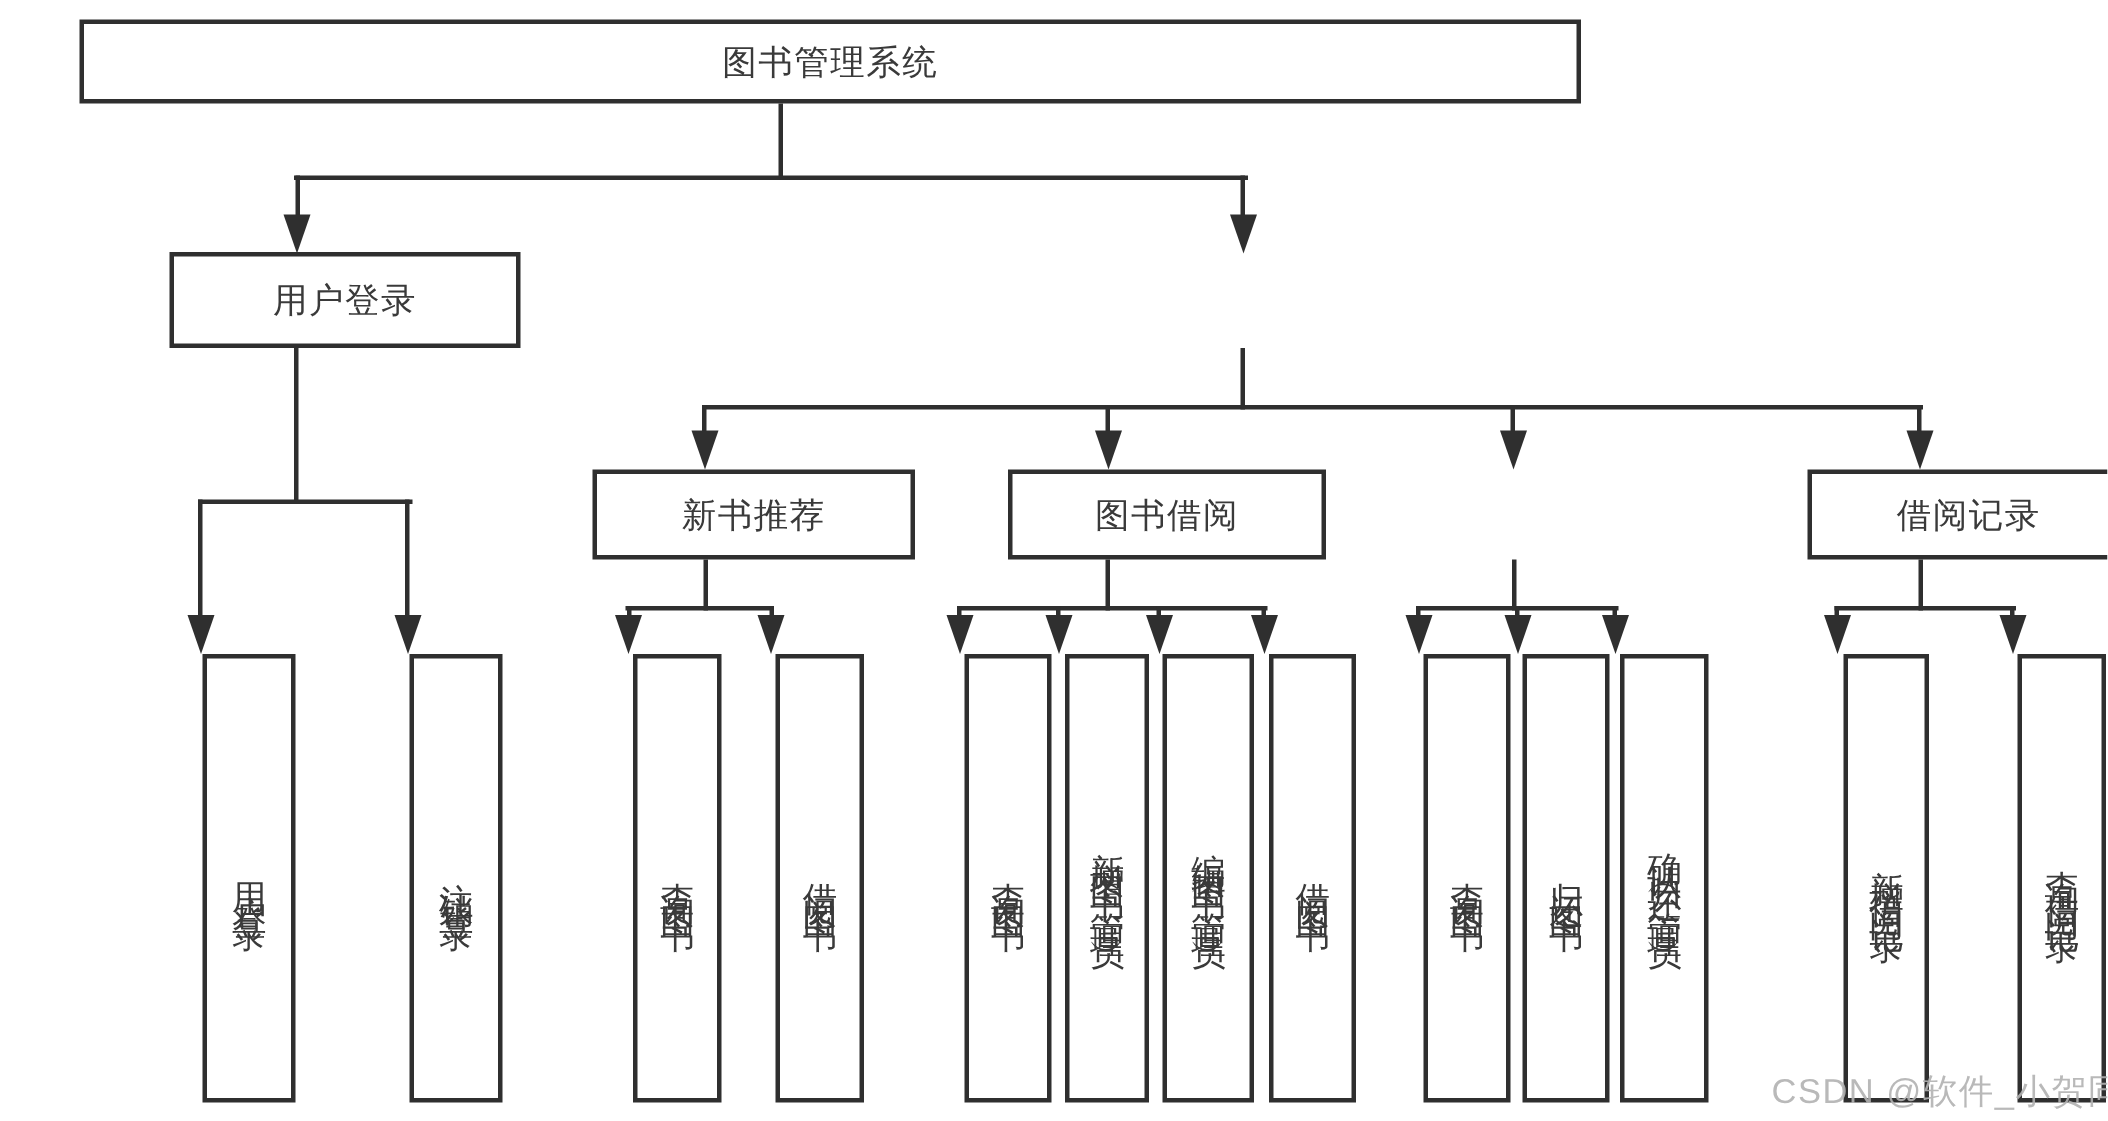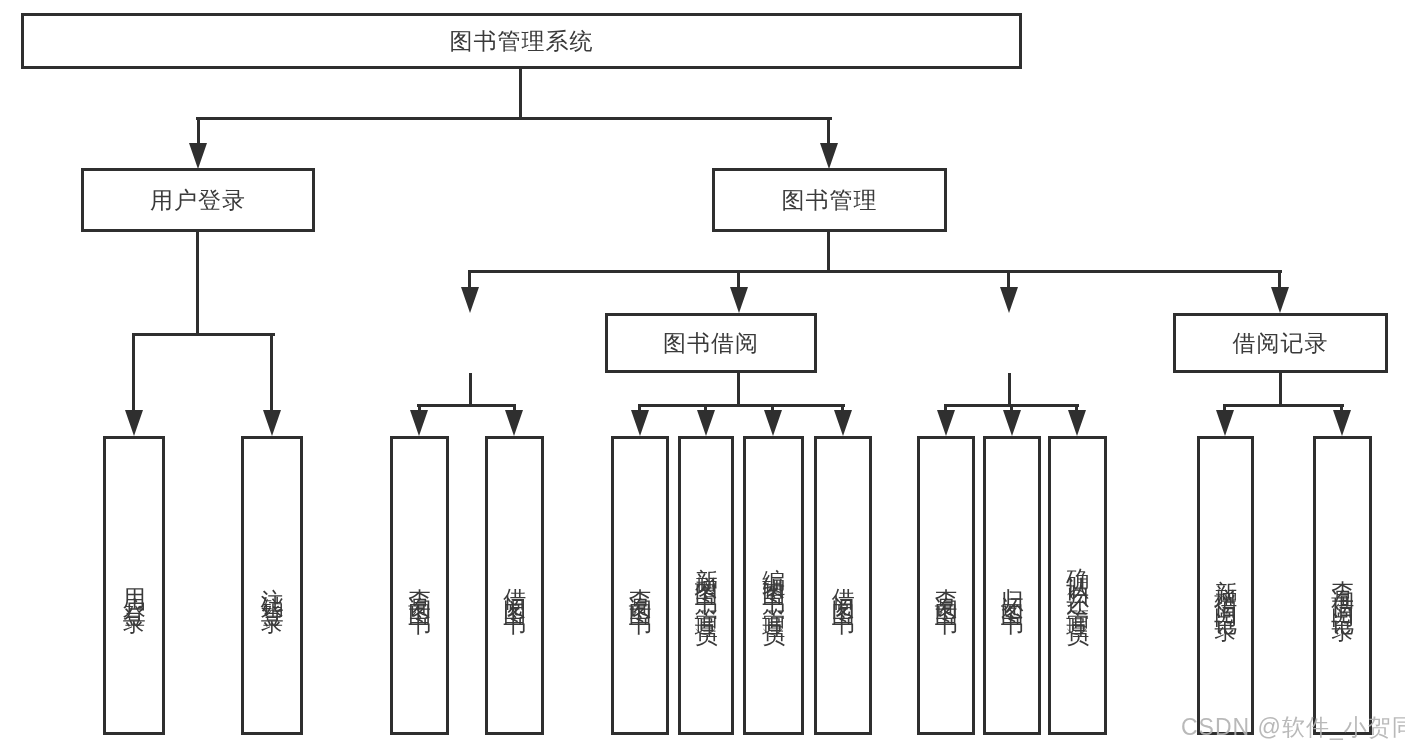--- a/index.html
+++ b/index.html
@@ -21,20 +21,21 @@
     border: 3px solid var(--line, #2f2f2f);
     background: #ffffff;
     display: flex;
     align-items: center;
     justify-content: center;
     color: var(--text, #3a3a3a);
     font-size: 23px;
     letter-spacing: 1px;
     text-align: center;
     white-space: nowrap;
+    margin-left: 32px;
   }
   .vbox {
     writing-mode: vertical-rl;
     text-orientation: mixed;
     letter-spacing: 8px;
     white-space: normal;
     line-height: 1.1;
     padding: 6px 0;
     font-size: 23px;
   }
@@ -72,41 +73,41 @@
   <div class="box" style="left:21px; top:13px; width:1001px; height:56px;">图书管理系统</div>
 
   <div class="vline" style="left:519px; top:69px; height:50px;"></div>
   <div class="hline" style="left:196px; top:117px; width:636px;"></div>
   <div class="vline" style="left:197px; top:117px; height:32px;"></div>
   <div class="ahead" style="left:189px; top:143px;"></div>
   <div class="vline" style="left:827px; top:117px; height:32px;"></div>
   <div class="ahead" style="left:820px; top:143px;"></div>
 
   <div class="box" style="left:81px; top:168px; width:234px; height:64px;">用户登录</div>
-  <div class="box" style="left:712px; top:168px; width:235px; height:64px;">图书管理</div>
 
   <div class="vline" style="left:196px; top:232px; height:103px;"></div>
   <div class="hline" style="left:132px; top:333px; width:143px;"></div>
   <div class="vline" style="left:132px; top:333px; height:80px;"></div>
   <div class="ahead" style="left:125px; top:410px;"></div>
   <div class="vline" style="left:270px; top:333px; height:80px;"></div>
   <div class="ahead" style="left:263px; top:410px;"></div>
 
   <div class="vline" style="left:827px; top:232px; height:41px;"></div>
   <div class="hline" style="left:468px; top:270px; width:814px;"></div>
   <div class="vline" style="left:468px; top:270px; height:21px;"></div>
   <div class="ahead" style="left:461px; top:287px;"></div>
   <div class="vline" style="left:737px; top:270px; height:21px;"></div>
   <div class="ahead" style="left:730px; top:287px;"></div>
   <div class="vline" style="left:1007px; top:270px; height:21px;"></div>
   <div class="ahead" style="left:1000px; top:287px;"></div>
   <div class="vline" style="left:1278px; top:270px; height:21px;"></div>
   <div class="ahead" style="left:1271px; top:287px;"></div>
 
-  <div class="box" style="left:605px; top:313px; width:212px; height:60px;">图书借阅</div>
+  <div class="box" style="left:363px; top:313px; width:215px; height:60px;">新书推荐</div>
+  <div class="box" style="left:640px; top:313px; width:212px; height:60px;">图书借阅</div>
   <div class="box" style="left:1173px; top:313px; width:215px; height:60px;">借阅记录</div>
 
   <div class="vline" style="left:469px; top:373px; height:34px;"></div>
   <div class="hline" style="left:417px; top:404px; width:99px;"></div>
   <div class="vline" style="left:418px; top:404px; height:12px;"></div>
   <div class="ahead" style="left:410px; top:410px;"></div>
   <div class="vline" style="left:513px; top:404px; height:12px;"></div>
   <div class="ahead" style="left:505px; top:410px;"></div>
 
   <div class="vline" style="left:737px; top:373px; height:34px;"></div>

